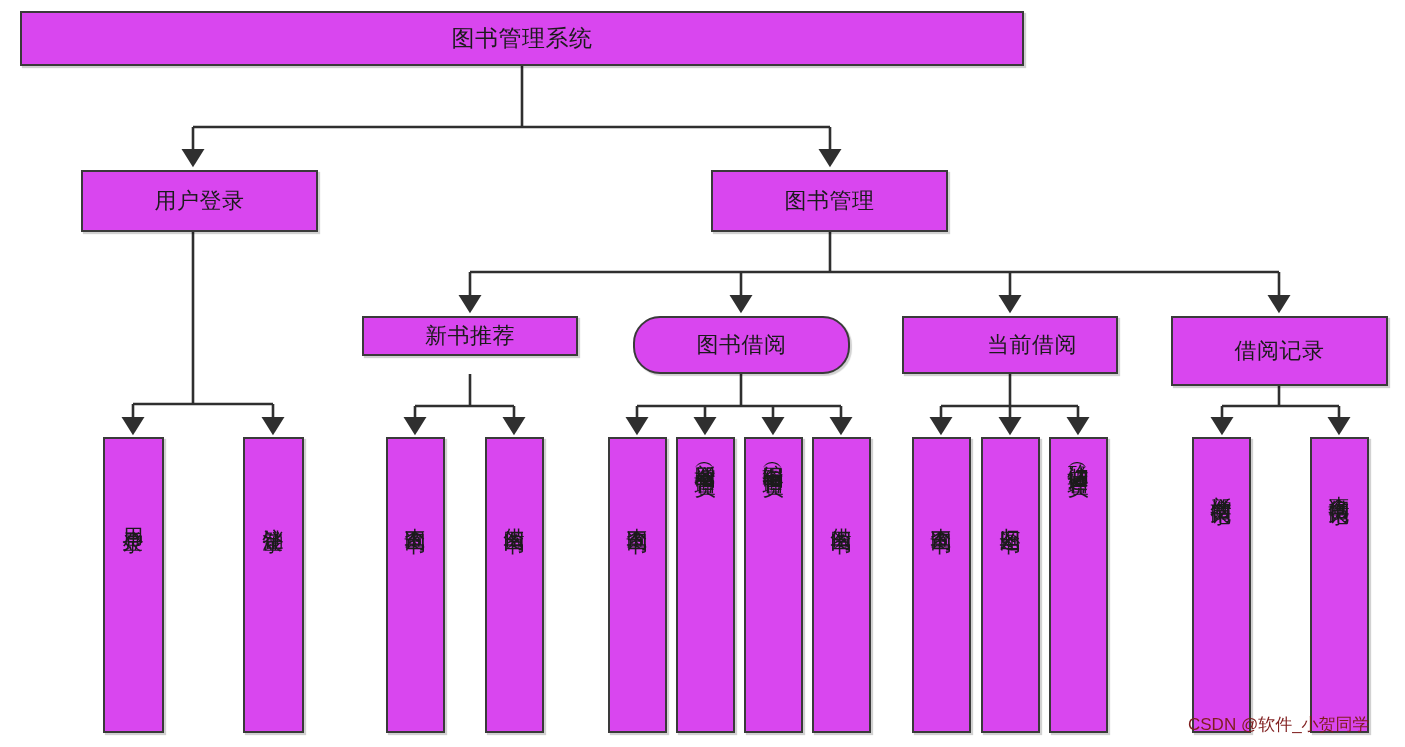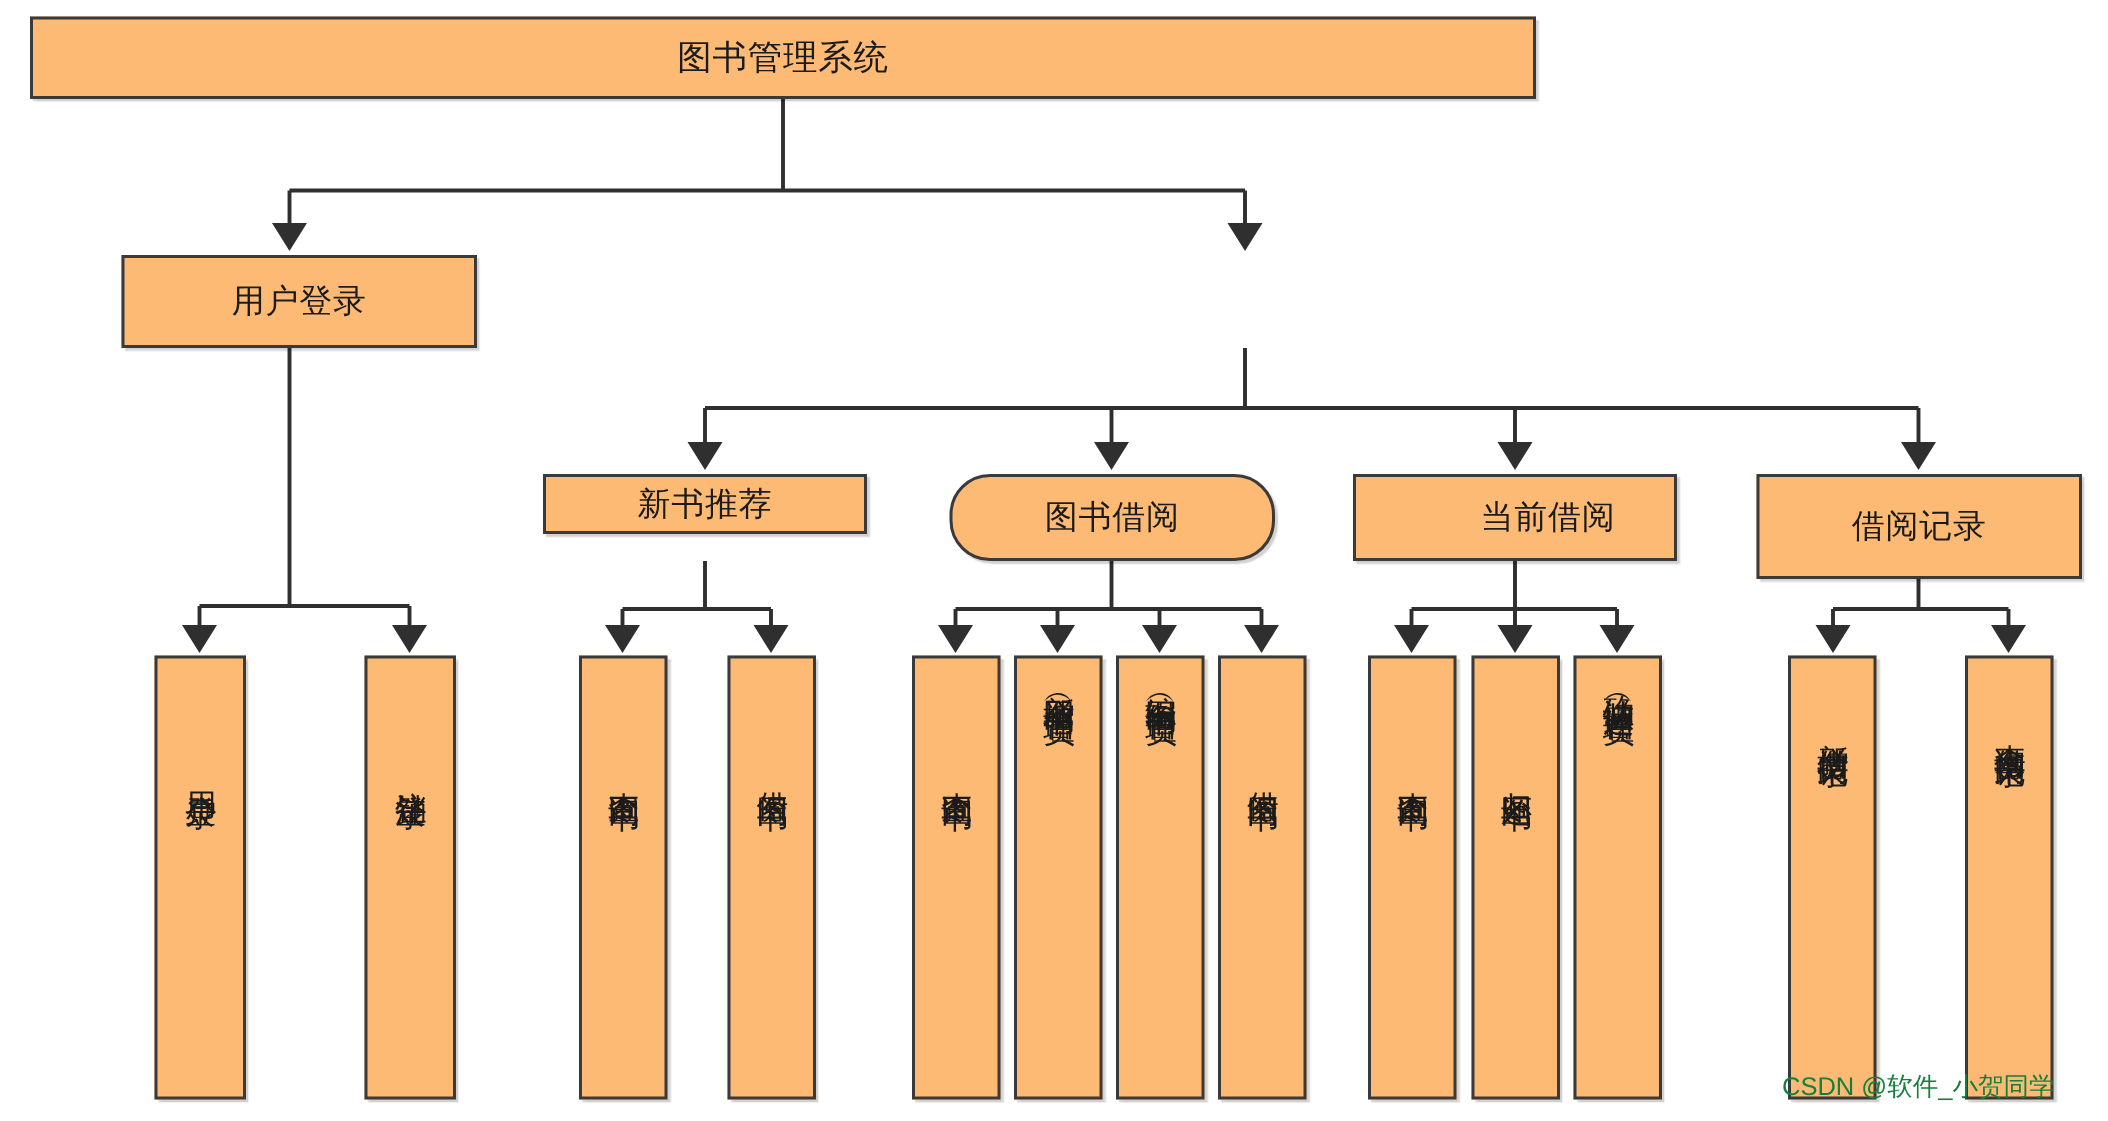--- a/index.html
+++ b/index.html
@@ -24,21 +24,21 @@
     position: absolute;
     left: 0; top: 0;
     width: 1405px;
     height: 747px;
     pointer-events: none;
   }
   .node {
     position: absolute;
     box-sizing: border-box;
     border: 2px solid #3a3a3a;
-    background: #fdba74;
+    background: #d946ef;
     color: #1b1b1b;
     display: flex;
     align-items: center;
     justify-content: center;
     text-align: center;
     box-shadow: 2px 2px 1px rgba(0,0,0,0.18);
   }
   .node .label {
     display: block;
     line-height: 1.12;
@@ -58,21 +58,21 @@
     font-size: 21px;
     letter-spacing: 2px;
     line-height: 1;
   }
   .node.root .label { font-size: 23px; }
   .watermark {
     position: absolute;
     left: 1188px;
     top: 713px;
     font-size: 17px;
-    color: #15803d;
+    color: #7f1d1d;
     white-space: nowrap;
     font-family: "Liberation Sans", "DejaVu Sans", sans-serif;
   }
 </style>
 </head>
 <body>
 
 <div id="diagram-root">
 
   <svg class="edges" viewBox="0 0 1405 747">
@@ -125,20 +125,23 @@
     </g>
   </svg>
 
   <div class="node horiz root" style="left:20px; top:11px; width:1004px; height:55px;">
     <span class="label">图书管理系统</span>
   </div>
 
   <div class="node horiz" style="left:81px; top:170px; width:237px; height:62px;">
     <span class="label">用户登录</span>
   </div>
+  <div class="node horiz" style="left:711px; top:170px; width:237px; height:62px;">
+    <span class="label">图书管理</span>
+  </div>
 
   <div class="node horiz" style="left:362px; top:316px; width:216px; height:40px;">
     <span class="label">新书推荐</span>
   </div>
   <div class="node horiz" style="left:633px; top:316px; width:217px; height:58px;border-radius:27px;">
     <span class="label">图书借阅</span>
   </div>
   <div class="node horiz" style="left:902px; top:316px; width:216px; height:58px;padding-left:44px;">
     <span class="label">当前借阅</span>
   </div>

